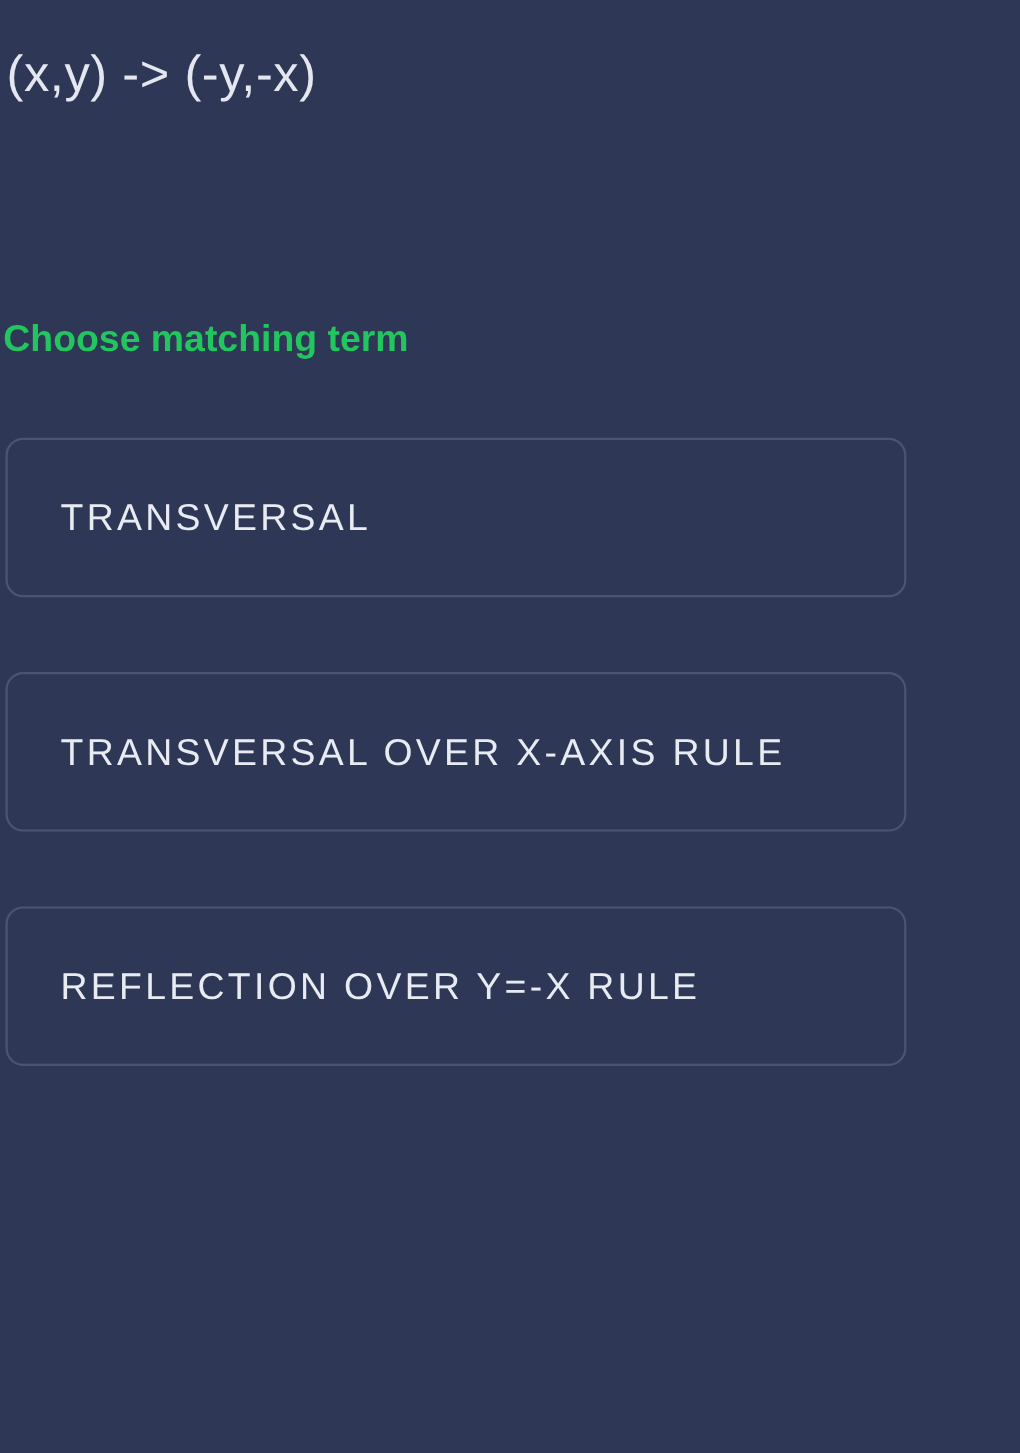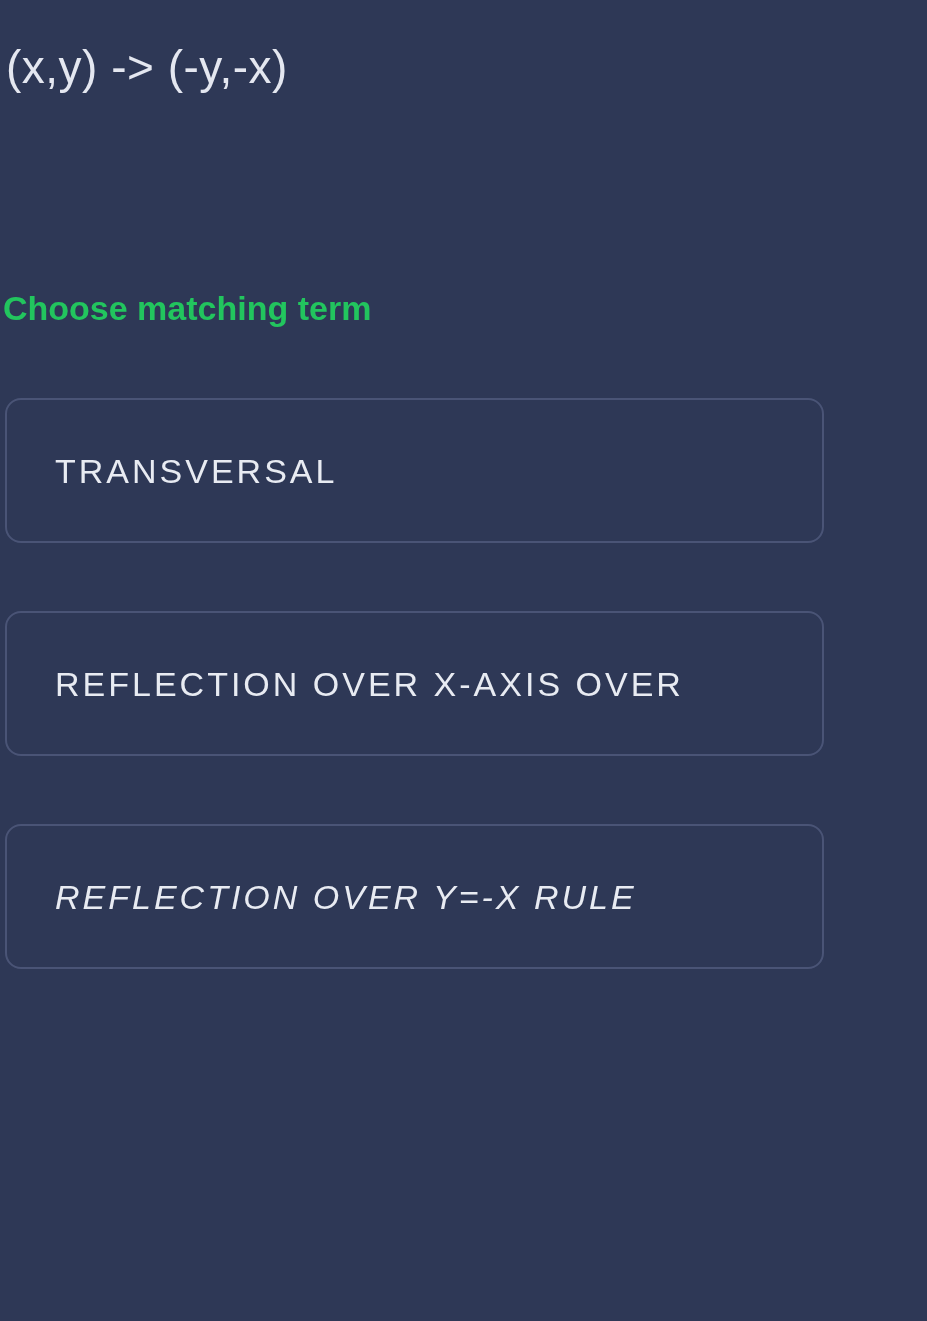--- a/index.html
+++ b/index.html
@@ -40,21 +40,20 @@
       background-color: #2e3856;
       border: 2px solid #4a5476;
       border-radius: 16px;
       padding: 40px 48px;
       margin-bottom: 68px;
       cursor: pointer;
       text-align: left;
     }
     .option-button:last-child {
       margin-bottom: 0;
-      font-style: italic;
     }
     .option-label {
       font-size: 34px;
       font-weight: 400;
       color: #e8ebf2;
       letter-spacing: 3px;
       line-height: 1.75;
     }
     .option-tall {
       min-height: 210px;
@@ -65,18 +64,18 @@
 
 <div class="question-text">(x,y) -&gt; (-y,-x)</div>
 
 <div class="instruction-text">Choose matching term</div>
 
 <div class="options-container">
   <button class="option-button">
     <span class="option-label">TRANSVERSAL</span>
   </button>
   <button class="option-button">
-    <span class="option-label">REFLECTION OVER X-AXIS OVER</span>
+    <span class="option-label">TRANSVERSAL OVER X-AXIS RULE</span>
   </button>
   <button class="option-button">
     <span class="option-label">REFLECTION OVER Y=-X RULE</span>
   </button>
 </div>
 
 </body></html>

